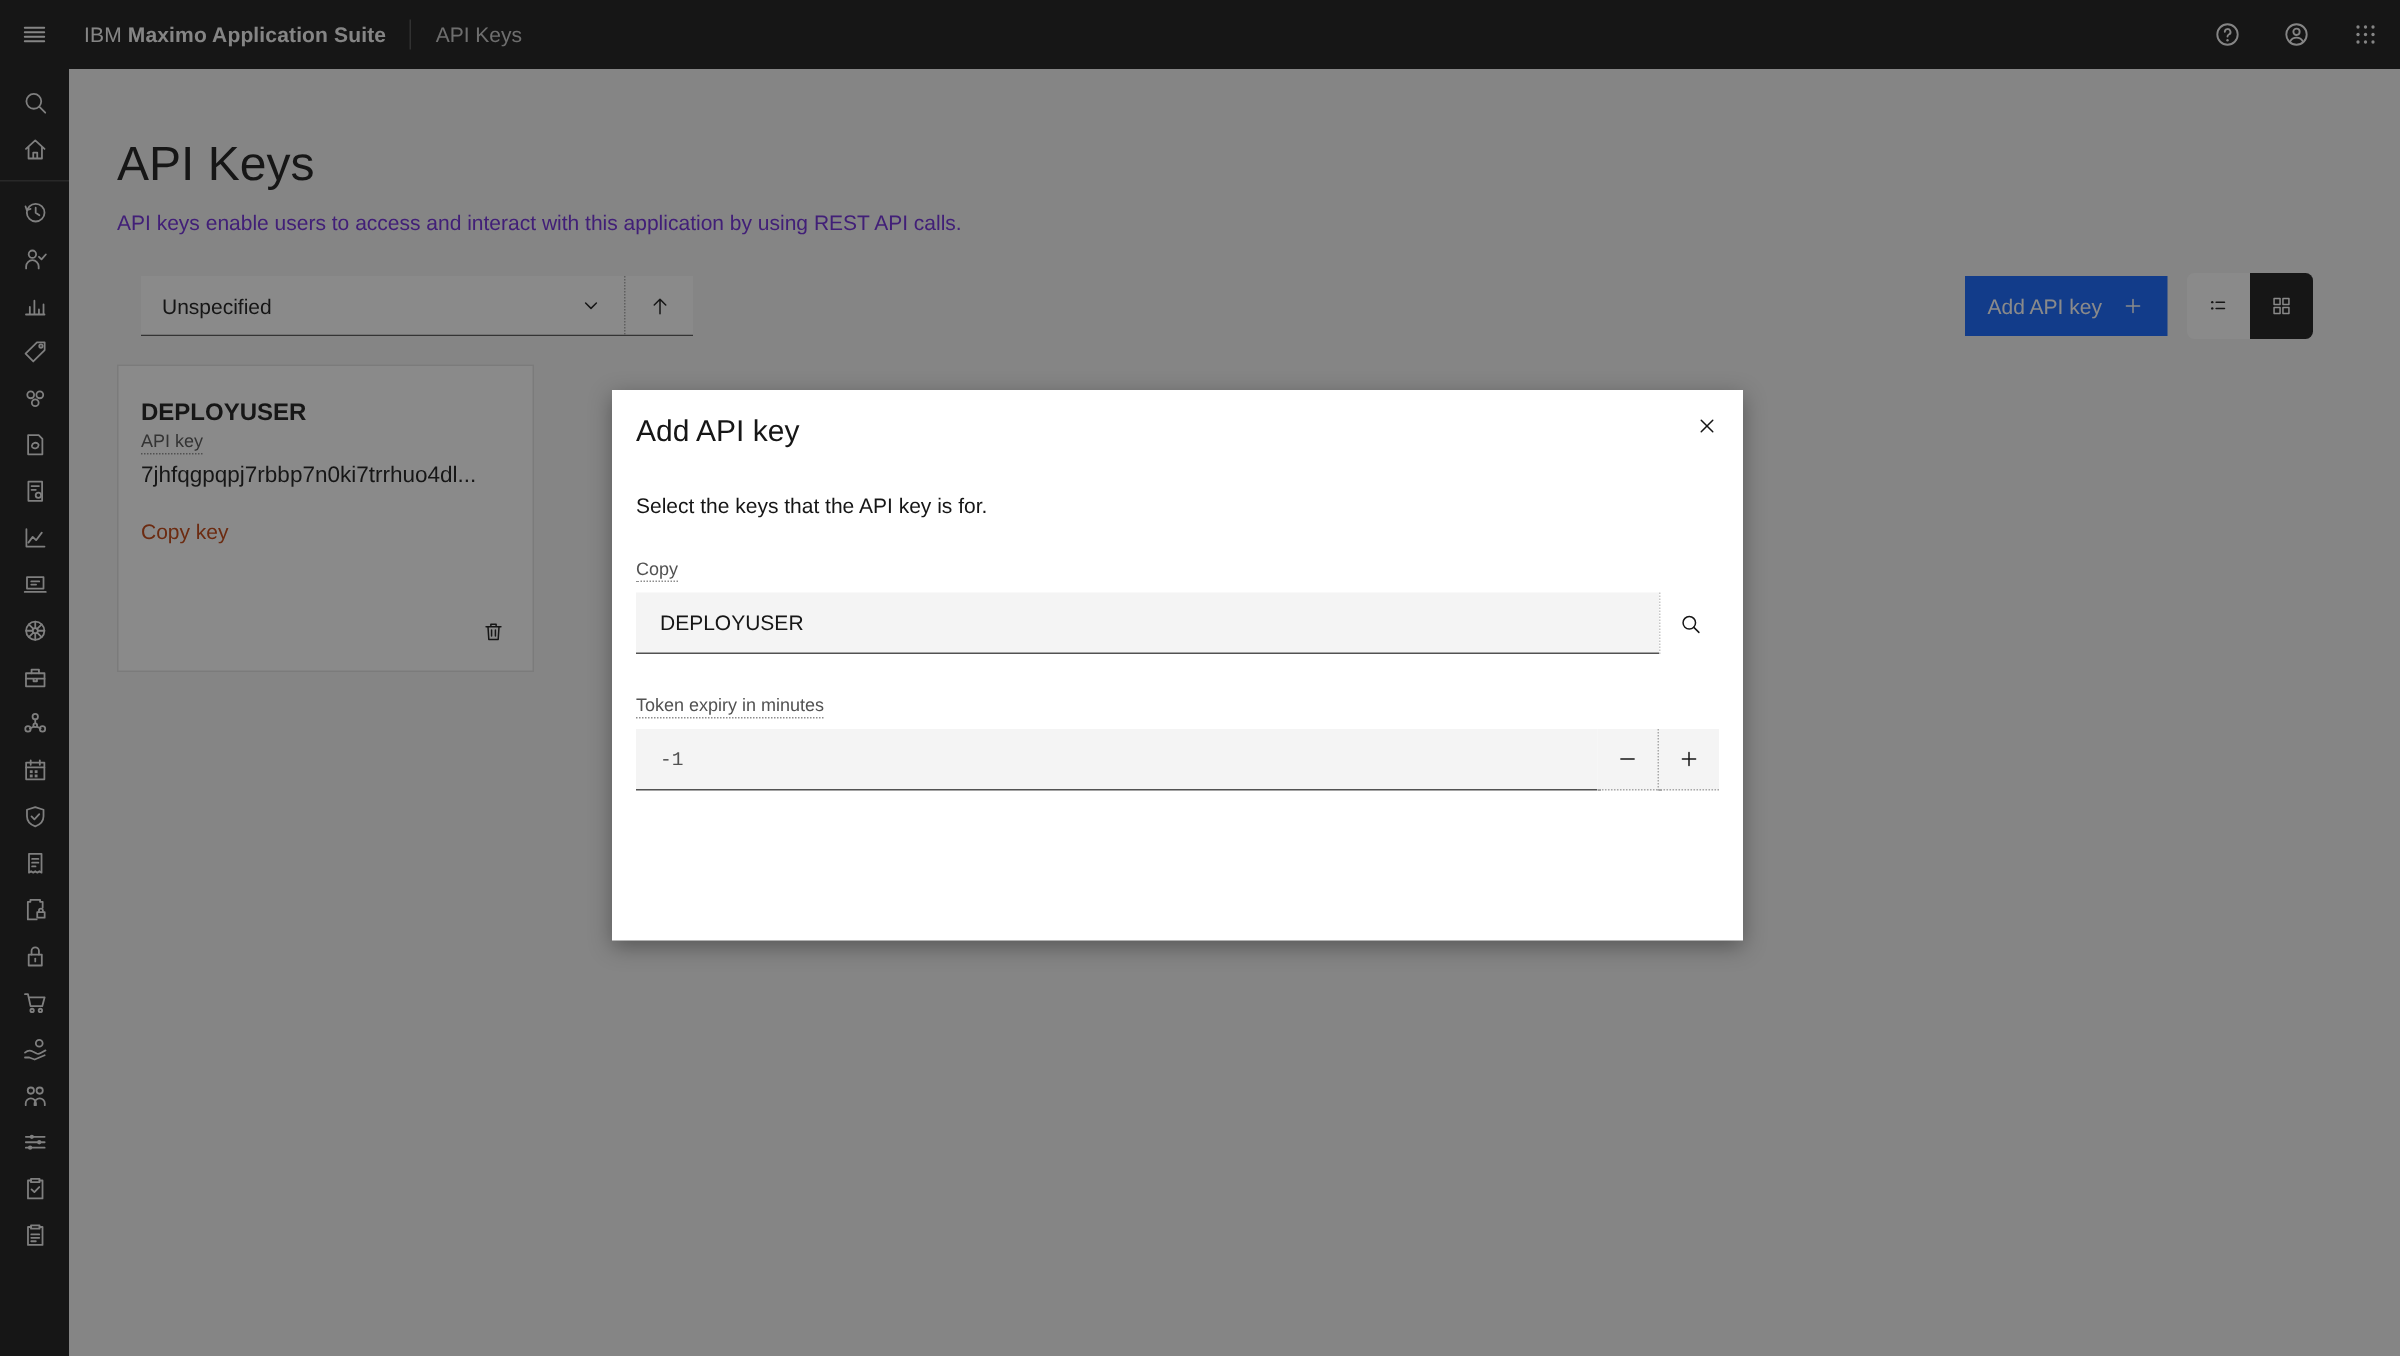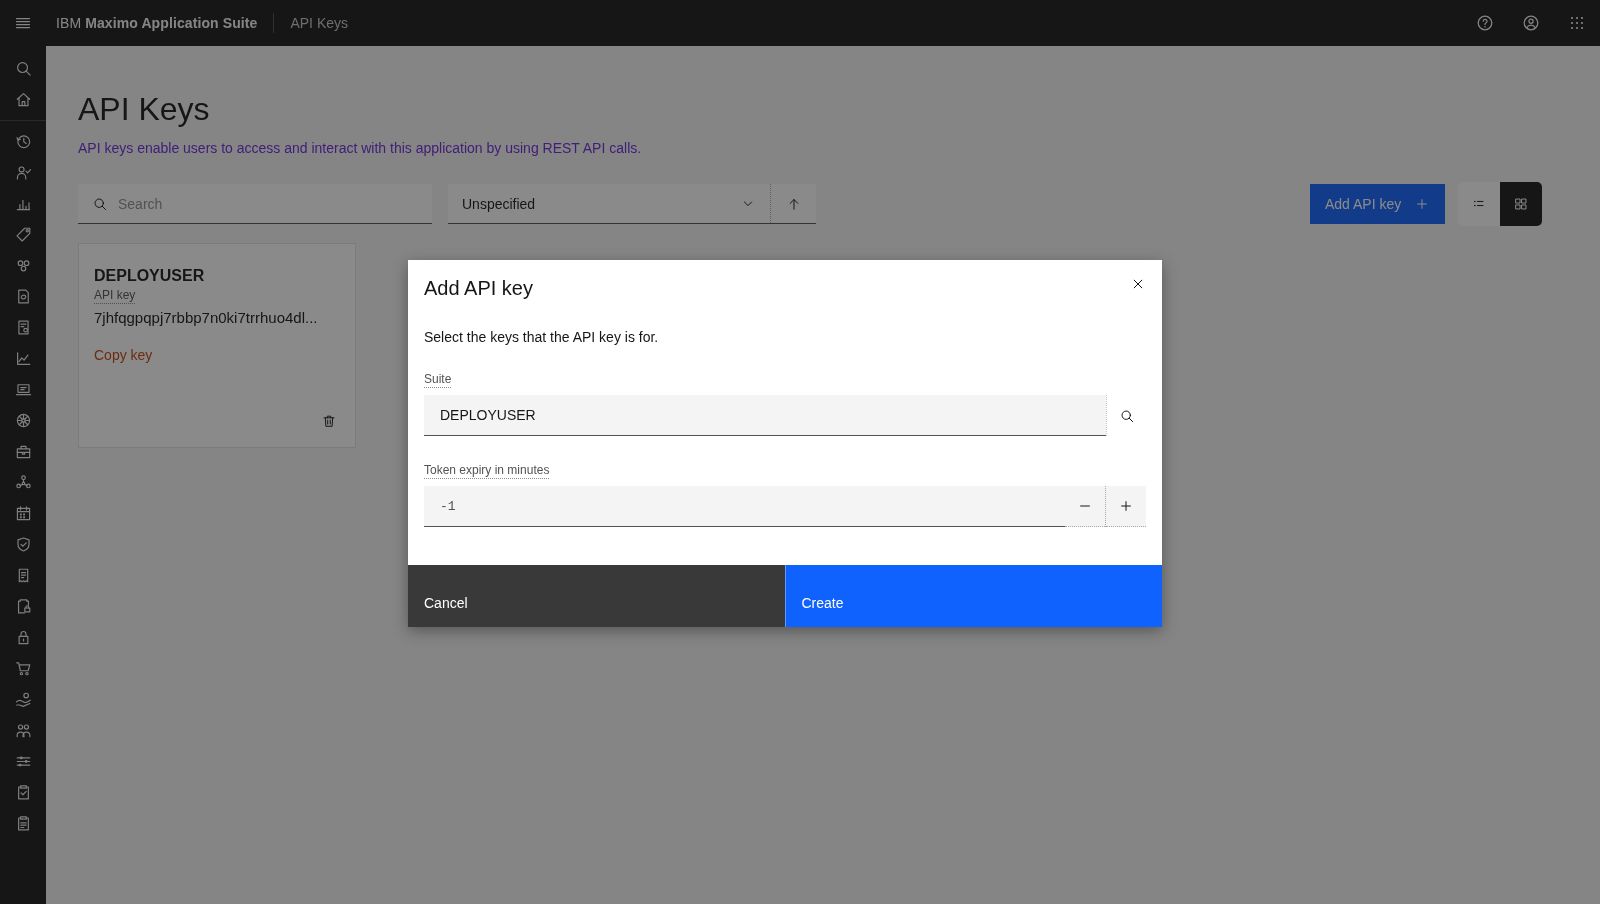--- a/index.html
+++ b/index.html
@@ -396,29 +396,20 @@
         </svg>
       </span>
     </div>
   </nav>
 
 <main class="content">
   <h1 class="page-title">API Keys</h1>
   <p class="page-desc">API keys enable users to access and interact with this application by using REST API calls.</p>
 
   <div class="toolbar">
-    <div class="search-box">
-      <span class="ic i16">
-          <svg viewBox="0 0 20 20" fill="none" stroke="currentColor" stroke-width="1.25" stroke-linecap="round" stroke-linejoin="round">
-            <circle cx="9" cy="9" r="5.2"></circle>
-            <path d="M12.8 12.8 17 17"></path>
-          </svg>
-        </span>
-      <input class="search-input" type="text" placeholder="Search" style="">
-    </div>
     <div class="filter-group">
       <div class="dropdown">
         <span class="dropdown-value">Unspecified</span>
         <span class="ic i16">
             <svg viewBox="0 0 20 20" fill="none" stroke="currentColor" stroke-width="1.25" stroke-linecap="round" stroke-linejoin="round">
               <path d="M5.5 7.5 10 12l4.5-4.5"></path>
             </svg>
           </span>
       </div>
       <button class="sort-btn">
@@ -483,21 +474,21 @@
   <h2 class="modal-title">Add API key</h2>
   <button class="modal-close">
     <span class="ic i16">
         <svg viewBox="0 0 20 20" fill="none" stroke="currentColor" stroke-width="1.25" stroke-linecap="round" stroke-linejoin="round">
           <path d="M5.2 5.2l9.6 9.6M14.8 5.2 5.2 14.8"></path>
         </svg>
       </span>
   </button>
   <p class="modal-desc">Select the keys that the API key is for.</p>
 
-  <label class="field-label">Suite</label>
+  <label class="field-label">Copy</label>
   <div class="field-row">
     <input class="text-field" type="text" value="DEPLOYUSER" style="">
     <button class="field-search-btn">
       <span class="ic i16">
           <svg viewBox="0 0 20 20" fill="none" stroke="currentColor" stroke-width="1.25" stroke-linecap="round" stroke-linejoin="round">
             <circle cx="9" cy="9" r="5.2"></circle>
             <path d="M12.8 12.8 17 17"></path>
           </svg>
         </span>
     </button>
@@ -516,17 +507,13 @@
     <span class="stepper-divider"></span>
     <button class="stepper-btn">
       <span class="ic i16">
           <svg viewBox="0 0 20 20" fill="none" stroke="currentColor" stroke-width="1.25" stroke-linecap="round" stroke-linejoin="round">
             <path d="M10 4.5v11M4.5 10h11"></path>
           </svg>
         </span>
     </button>
   </div>
 
-  <div class="modal-footer">
-    <button class="btn-cancel">Cancel</button>
-    <button class="btn-create">Create</button>
-  </div>
 </div>
 
 </body></html>

